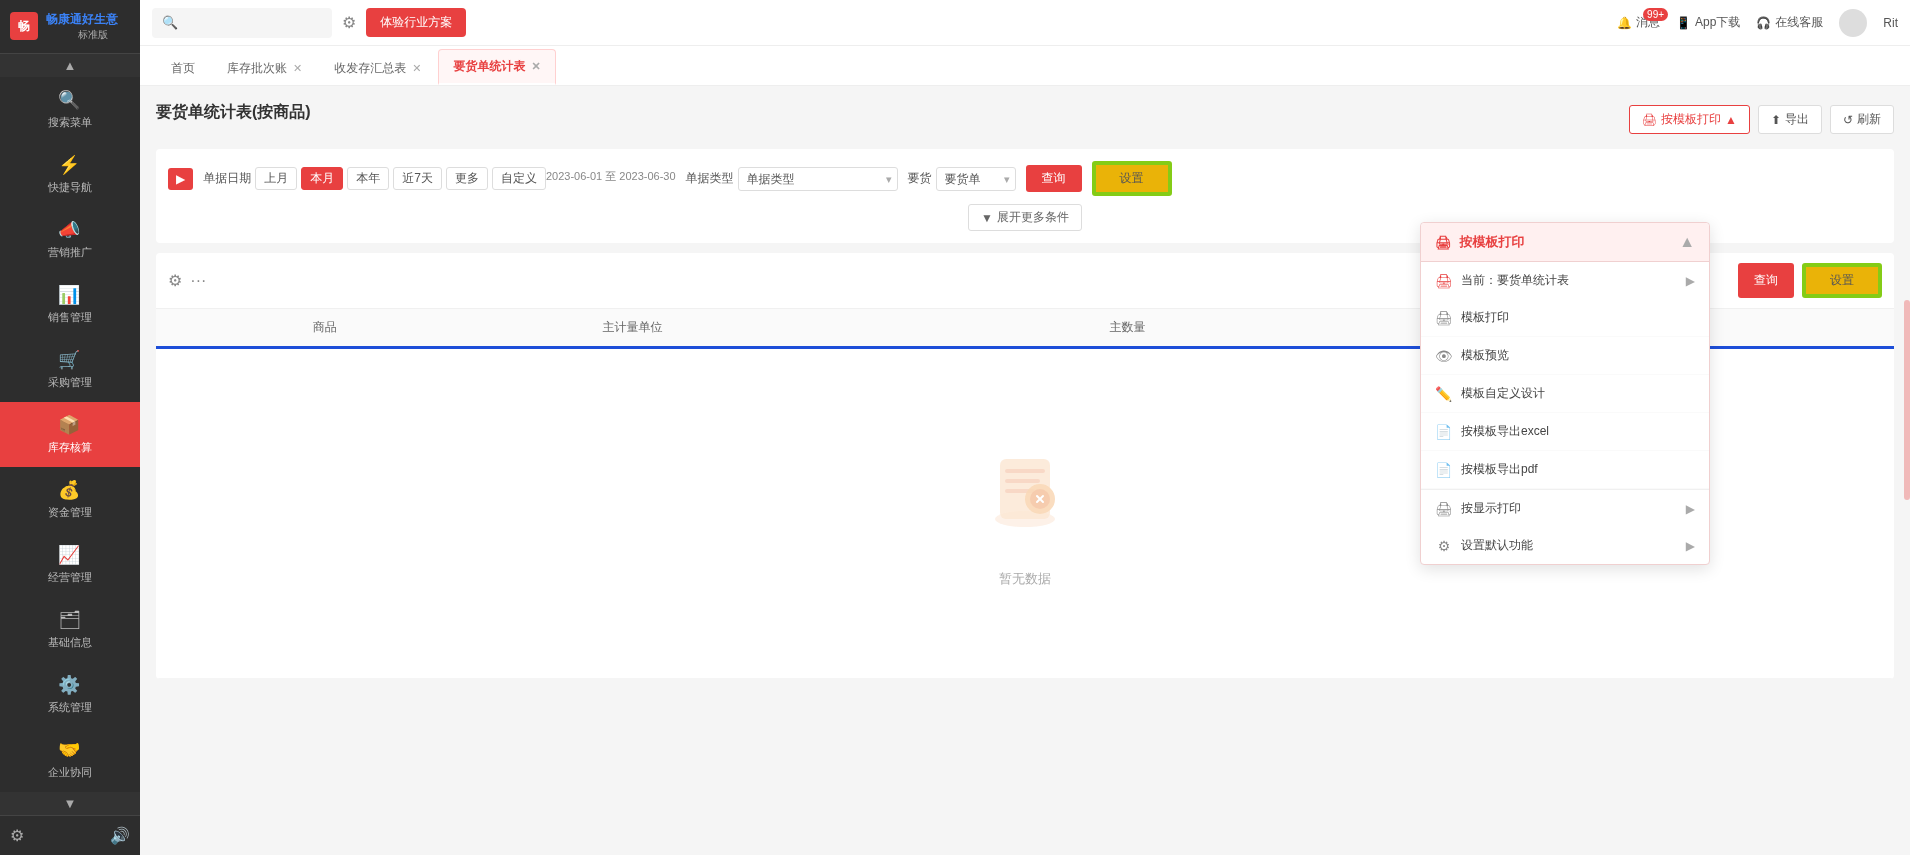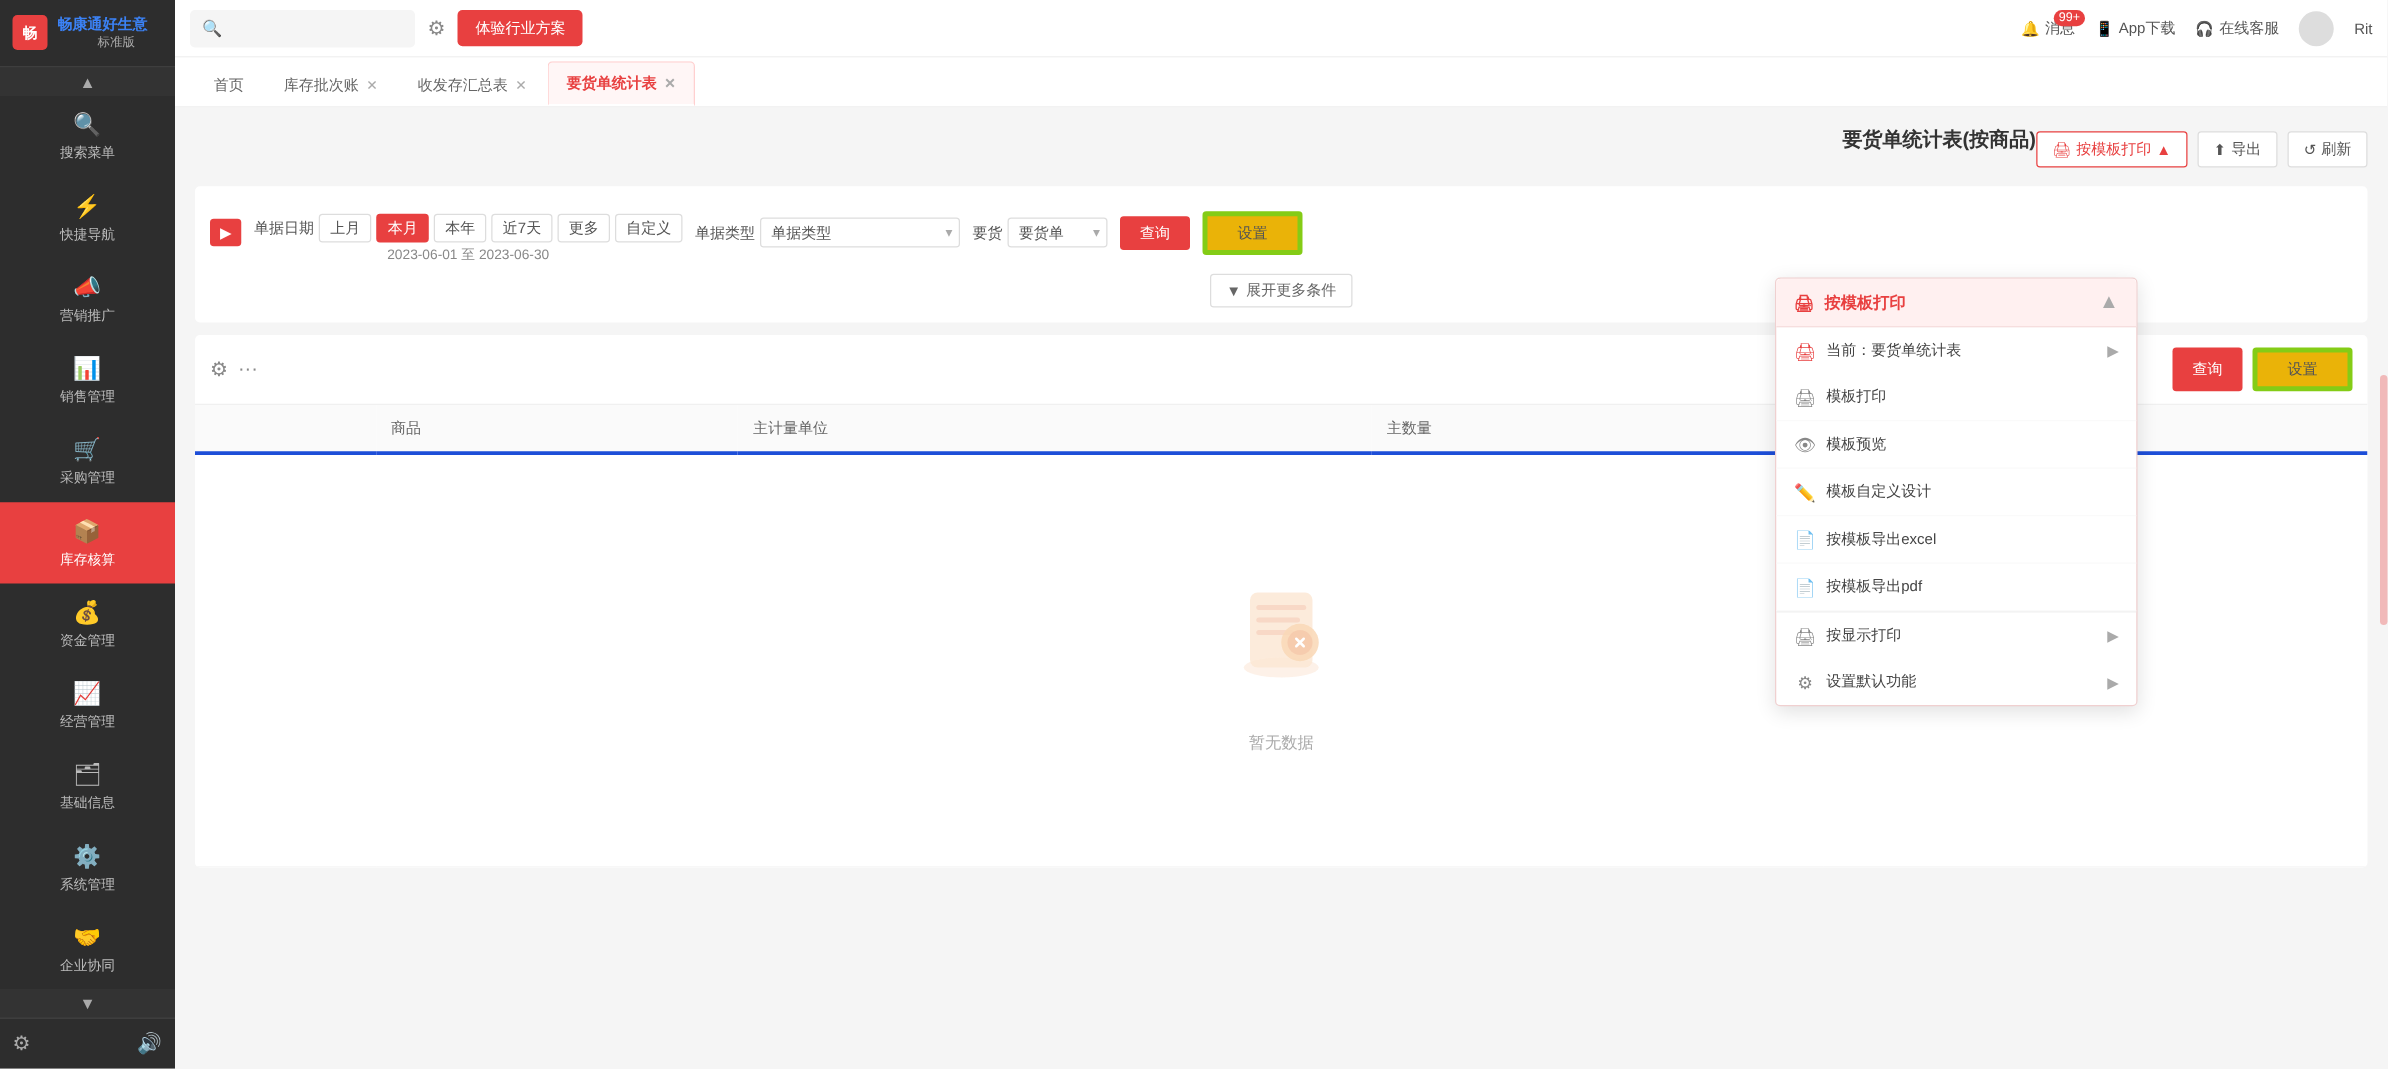--- a/index.html
+++ b/index.html
@@ -65,21 +65,21 @@
     .table-toolbar { display: flex; align-items: center; padding: 10px 12px; border-bottom: 1px solid #f0f0f0; gap: 8px; }
     .table-settings-btn { color: #888; cursor: pointer; font-size: 16px; }
     table { width: 100%; border-collapse: collapse; }
     th { background: #fafafa; padding: 10px 12px; text-align: left; font-size: 12px; color: #666; font-weight: normal; border-bottom: 3px solid #1d4ed8; }
     td { padding: 10px 12px; font-size: 12px; color: #333; border-bottom: 1px solid #f5f5f5; }
     .empty-state { display: flex; flex-direction: column; align-items: center; justify-content: center; padding: 80px 0; }
     .empty-icon { font-size: 80px; margin-bottom: 12px; opacity: 0.6; }
     .empty-text { color: #aaa; font-size: 13px; }
 
     
-    .content-header { display: flex; align-items: center; justify-content: flex-end; margin-bottom: 12px; }
+    .content-header { display: flex; align-items: center; justify-content: space-between; margin-bottom: 12px; }
     .content-actions { display: flex; align-items: center; gap: 8px; }
     .btn-template-print { background: white; border: 1px solid #e84040; color: #e84040; border-radius: 3px; padding: 5px 12px; font-size: 12px; cursor: pointer; display: flex; align-items: center; gap: 4px; }
     .btn-export { background: white; border: 1px solid #ddd; color: #555; border-radius: 3px; padding: 5px 12px; font-size: 12px; cursor: pointer; display: flex; align-items: center; gap: 4px; }
     .btn-refresh { background: white; border: 1px solid #ddd; color: #555; border-radius: 3px; padding: 5px 12px; font-size: 12px; cursor: pointer; display: flex; align-items: center; gap: 4px; }
     .btn-query { background: #e84040; border: none; color: white; border-radius: 3px; padding: 5px 16px; font-size: 12px; cursor: pointer; }
     .btn-settings { background: #eab308; border: 4px solid #84cc16; color: #555; border-radius: 3px; padding: 5px 24px; font-size: 12px; cursor: pointer; }
     .btn-more { color: #888; cursor: pointer; font-size: 16px; background: none; border: none; }
 
     
     .dropdown-menu { position: absolute; top: 136px; right: 200px; width: 290px; background: white; border: 1px solid #f0d0d0; border-radius: 4px; box-shadow: 0 4px 16px rgba(0,0,0,0.12); z-index: 100; }
@@ -89,21 +89,21 @@
     .dropdown-item-sub { display: flex; align-items: center; padding: 10px 14px; font-size: 12px; color: #444; cursor: pointer; gap: 8px; justify-content: space-between; }
     .dropdown-item-left { display: flex; align-items: center; gap: 8px; }
     .dropdown-arrow { color: #aaa; font-size: 12px; }
     .dropdown-section { border-top: 1px solid #f0f0f0; }
     .dropdown-item-icon { color: #e84040; font-size: 14px; width: 18px; text-align: center; }
     .dropdown-item-icon.gray { color: #888; }
 
     
     .scrollbar-handle { position: fixed; right: 0; top: 300px; width: 6px; height: 200px; background: #f0a0a0; border-radius: 3px; opacity: 0.7; }
 
-    .filter-date-col { display: flex; flex-direction: column; margin-top: 10px; }
+    .filter-date-col { display: flex; flex-direction: row; }
   </style>
 </head>
 <body>
 
 <div class="sidebar">
   <div class="sidebar-logo">
     <div class="sidebar-logo-icon">畅</div>
     <div class="sidebar-logo-text">
       <div class="brand">畅康通好生意</div>
       <div class="version">标准版</div>

